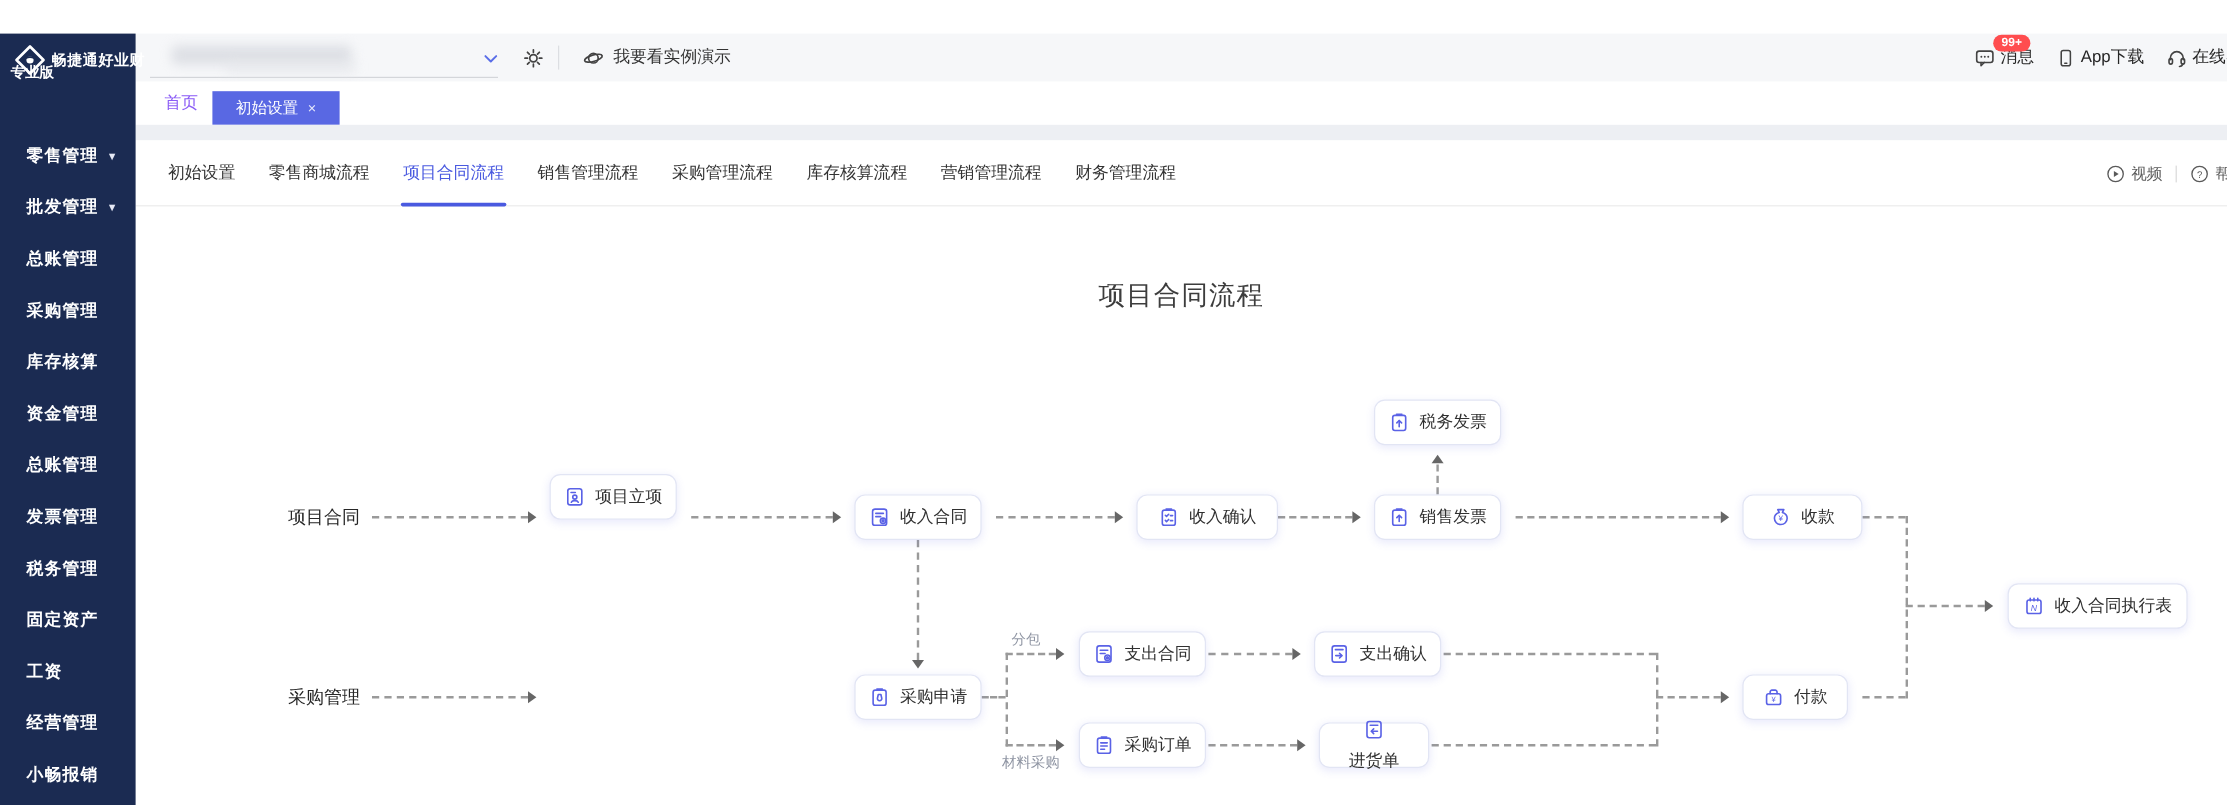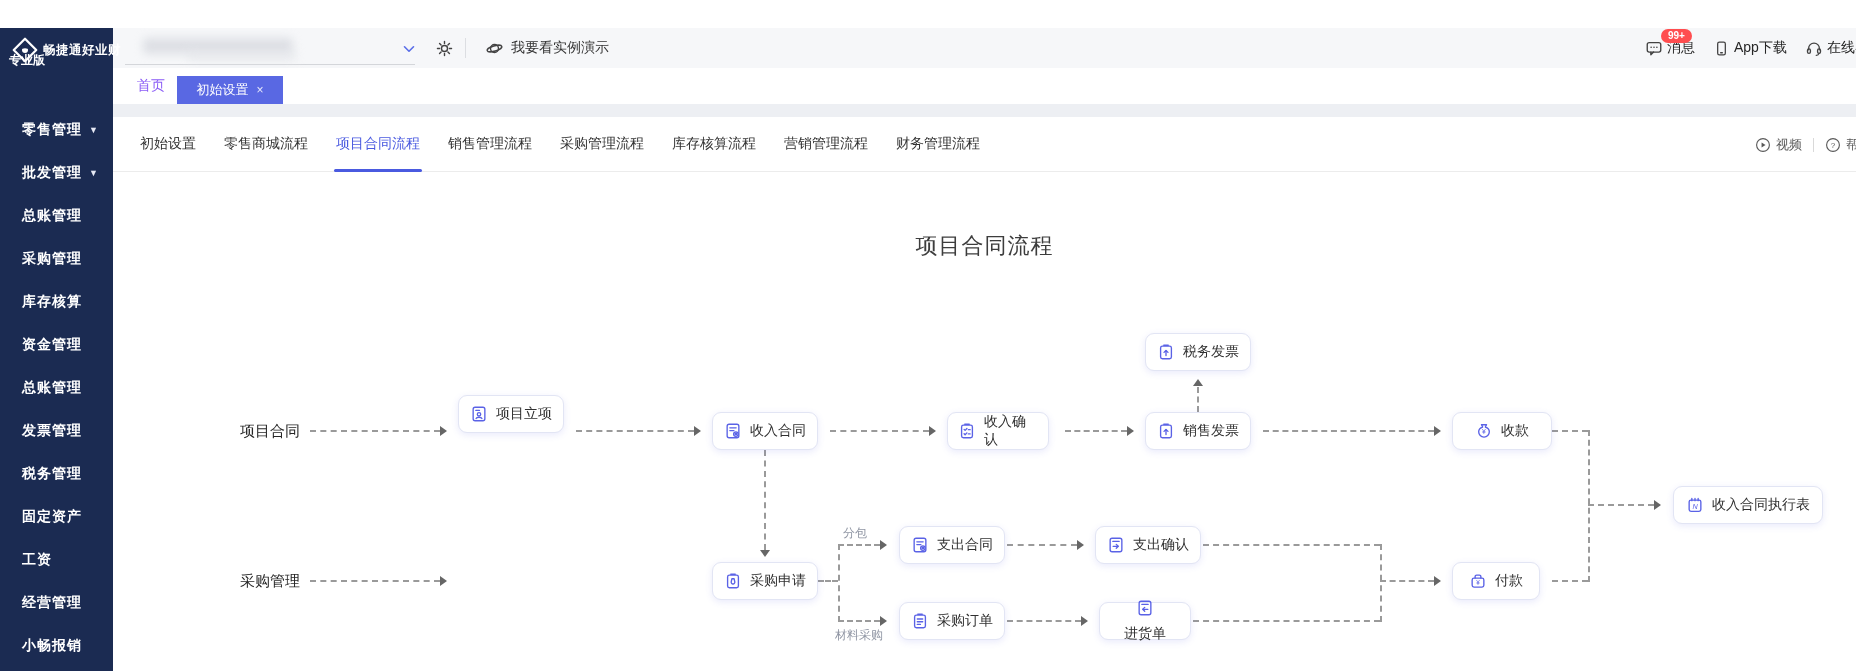--- a/index.html
+++ b/index.html
@@ -309,21 +309,21 @@
       <svg width="18" height="18" viewBox="0 0 20 20">
           <g class="icon-ind">
             <rect x="3.5" y="2.5" width="13" height="15" rx="2.2"></rect>
             <path d="M6.5 6.5h7M6.5 9.5h4.5"></path>
             <circle cx="13.2" cy="13.4" r="2.5" fill="#fff"></circle>
             <circle cx="13.2" cy="13.4" r=".9"></circle>
           </g>
         </svg>
       <span>收入合同</span>
     </div>
-    <div class="node" style="left:834px; top:295px; width:102px;">
+    <div class="node" style="left:834px; top:295px; width:118px;">
       <svg width="18" height="18" viewBox="0 0 20 20">
           <g class="icon-ind">
             <rect x="4" y="3.5" width="12" height="14" rx="2"></rect>
             <path d="M7.5 2.5h5"></path>
             <path d="M6.8 8.2l1.1 1.1 2-2"></path>
             <path d="M11.5 8.5h2"></path>
             <path d="M6.8 13l1.1 1.1 2-2"></path>
             <path d="M11.5 13.2h2"></path>
           </g>
         </svg>

